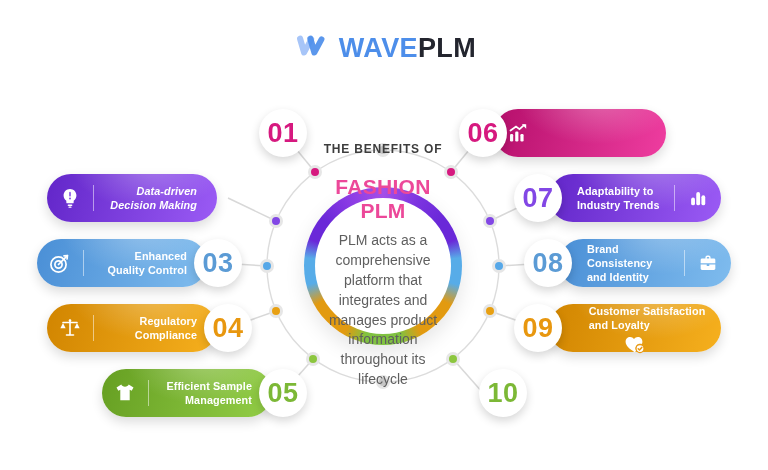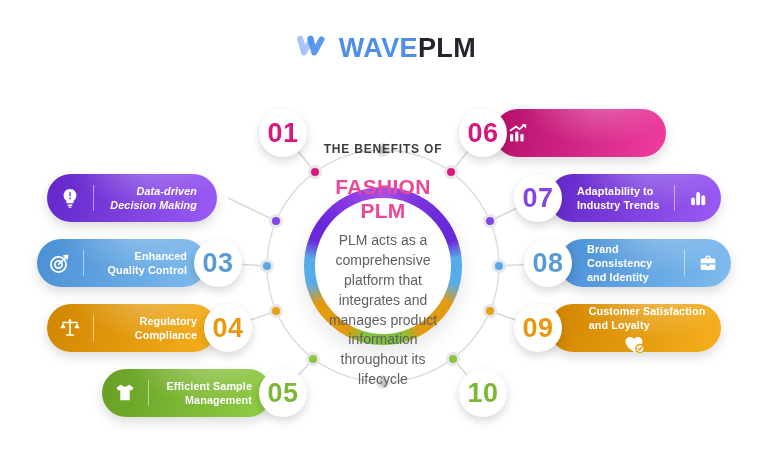--- a/index.html
+++ b/index.html
@@ -44,21 +44,21 @@
   
   .p1{left:102px;top:109px;} .n1{left:259px;top:109px;}
   .p2{left:47px; top:174px;font-style:italic;} .n2{left:204px;top:174px;}
   .p3{left:37px; top:239px;} .n3{left:194px;top:239px;}
   .p4{left:47px; top:304px;} .n4{left:204px;top:304px;}
   .p5{left:102px;top:369px;} .n5{left:259px;top:369px;}
   .p6{left:494px;top:109px;} .n6{left:459px;top:109px;}
   .p7{left:549px;top:174px;} .n7{left:514px;top:174px;}
   .p8{left:559px;top:239px;} .n8{left:524px;top:239px;}
   .p9{left:549px;top:304px;flex-direction:column;} .n9{left:514px;top:304px;}
-  .p10{left:494px;top:369px;}.n10{left:459px;top:369px;}
+  .p10{left:494px;top:369px;}.n10{left:479px;top:369px;}
 
   
   .ring{position:absolute;left:304px;top:187px;width:158px;height:158px;border-radius:50%;z-index:2;
     background:conic-gradient(from 0deg,
       #A44FE8 0deg,#7C34E0 28deg,#6A28D8 52deg,#6A28D8 70deg,
       #57ACE8 84deg,#57ACE8 104deg,
       #E29A10 120deg,#E29A10 150deg,
       #80C241 166deg,#80C241 194deg,
       #E29A10 210deg,#E29A10 240deg,
       #57ACE8 256deg,#57ACE8 276deg,

